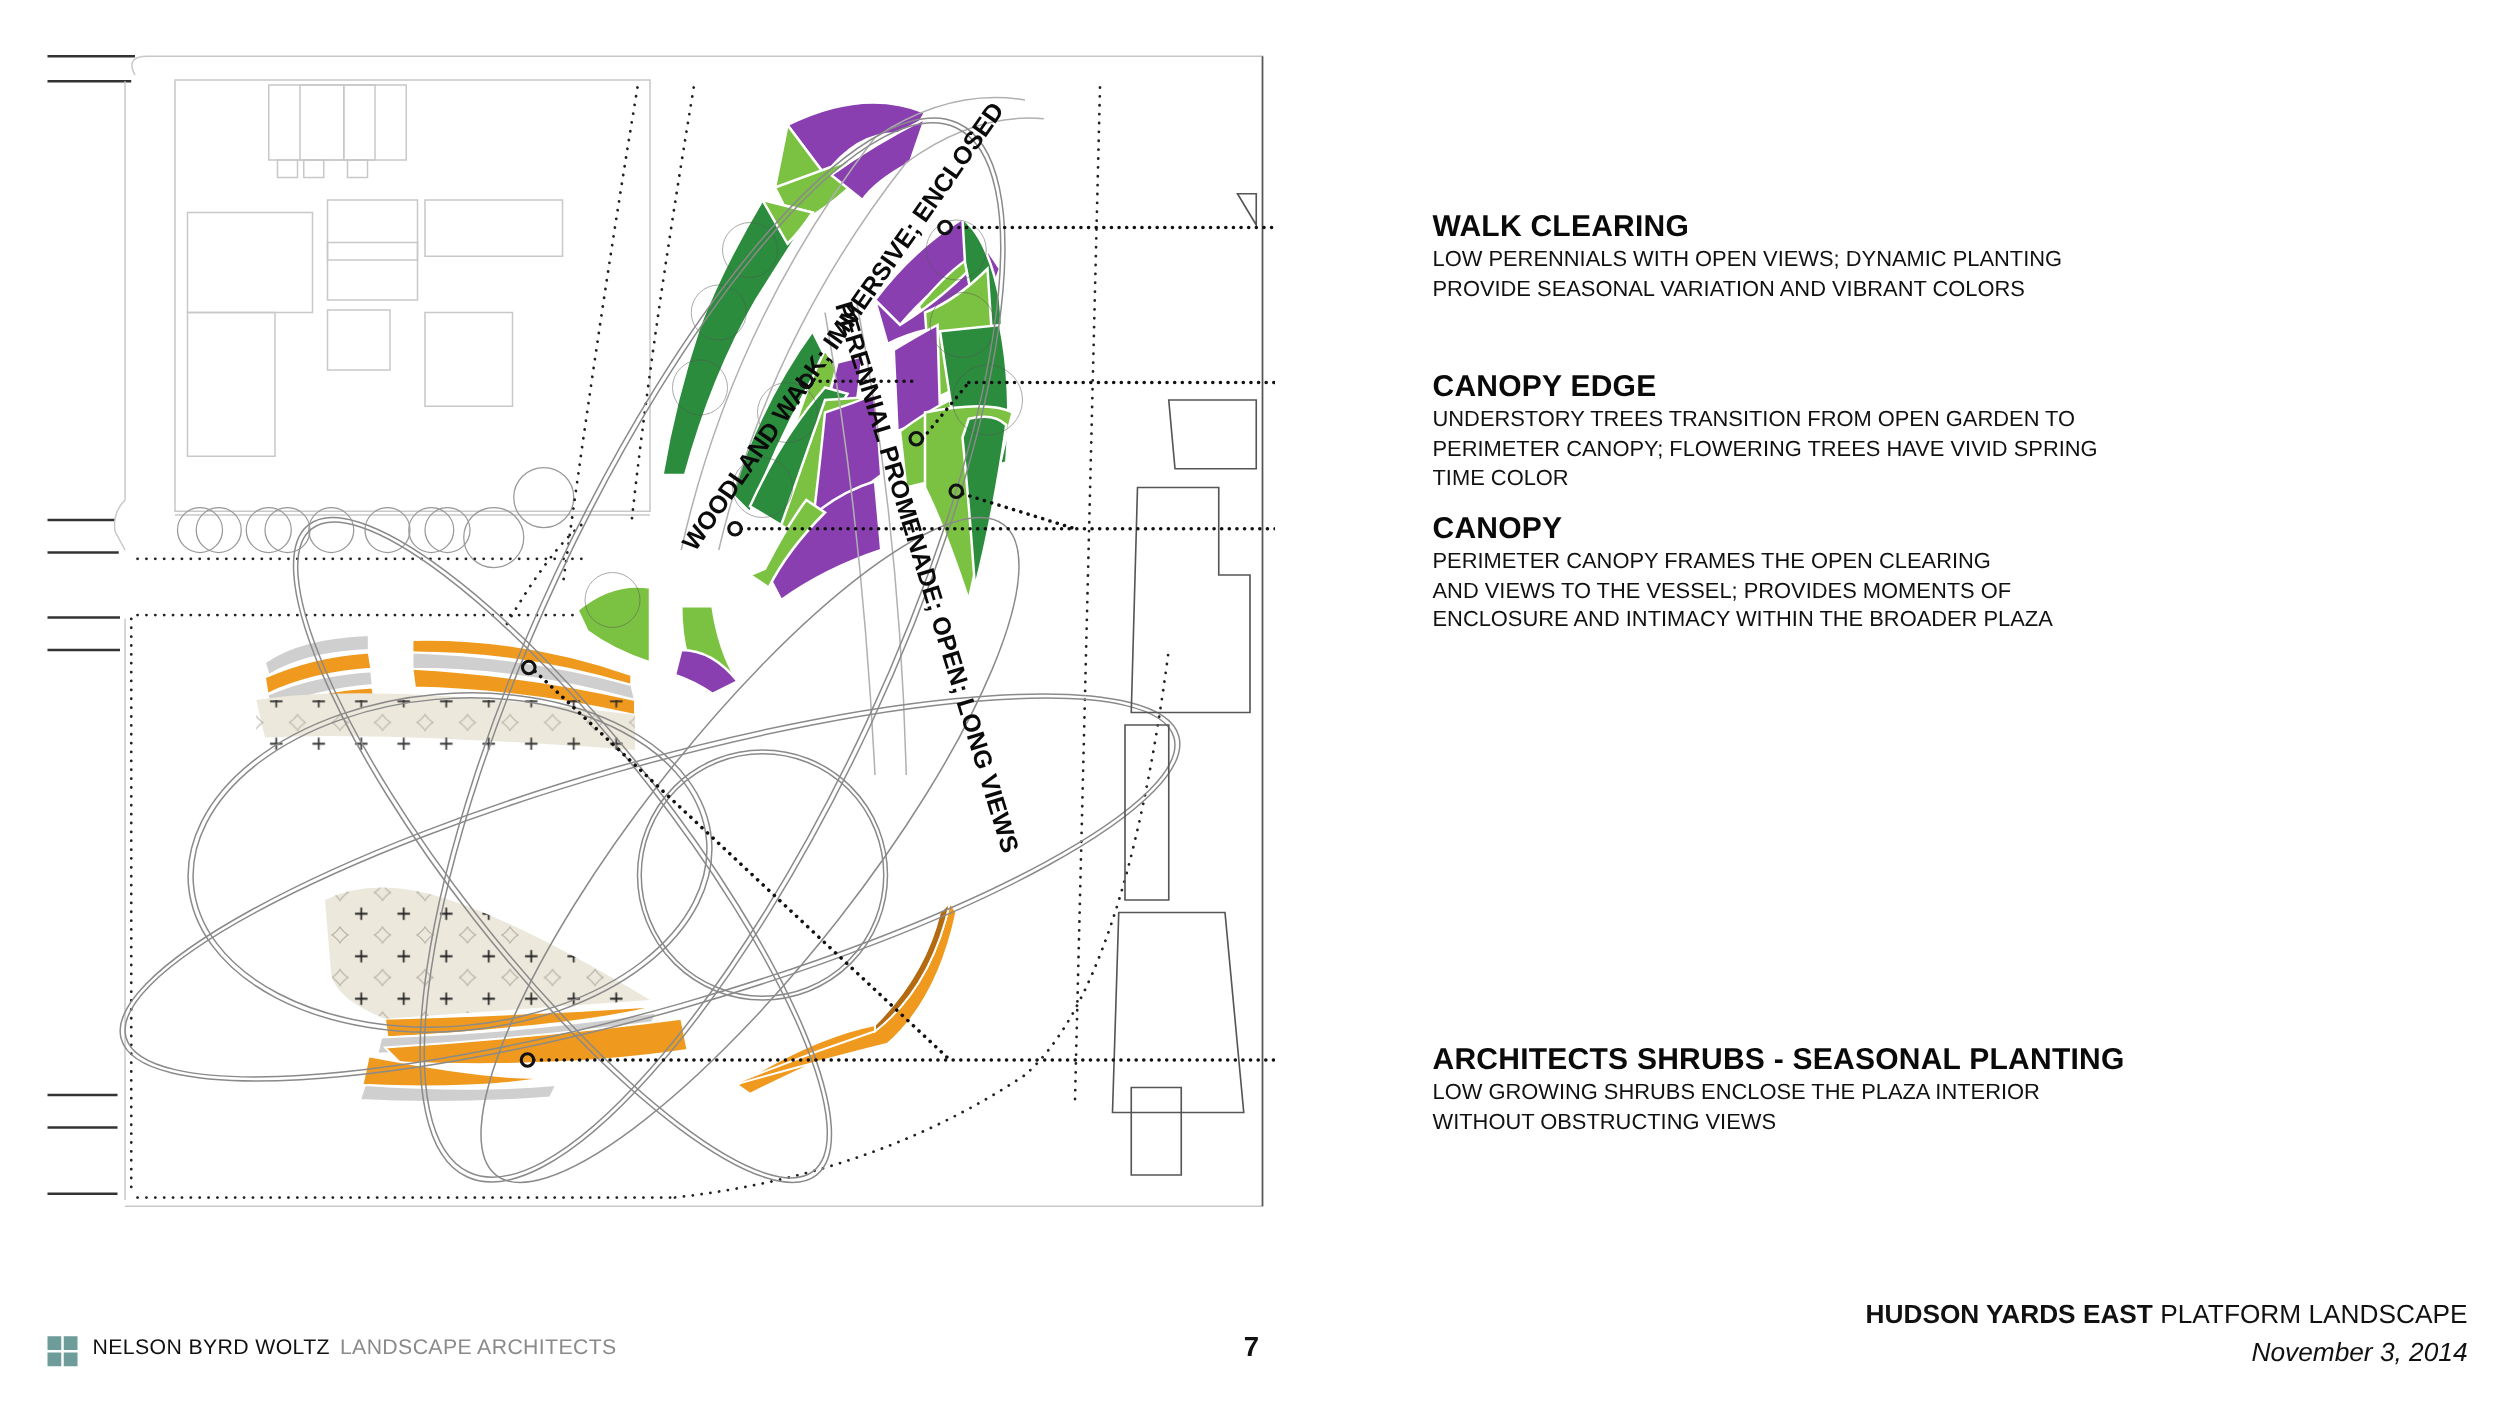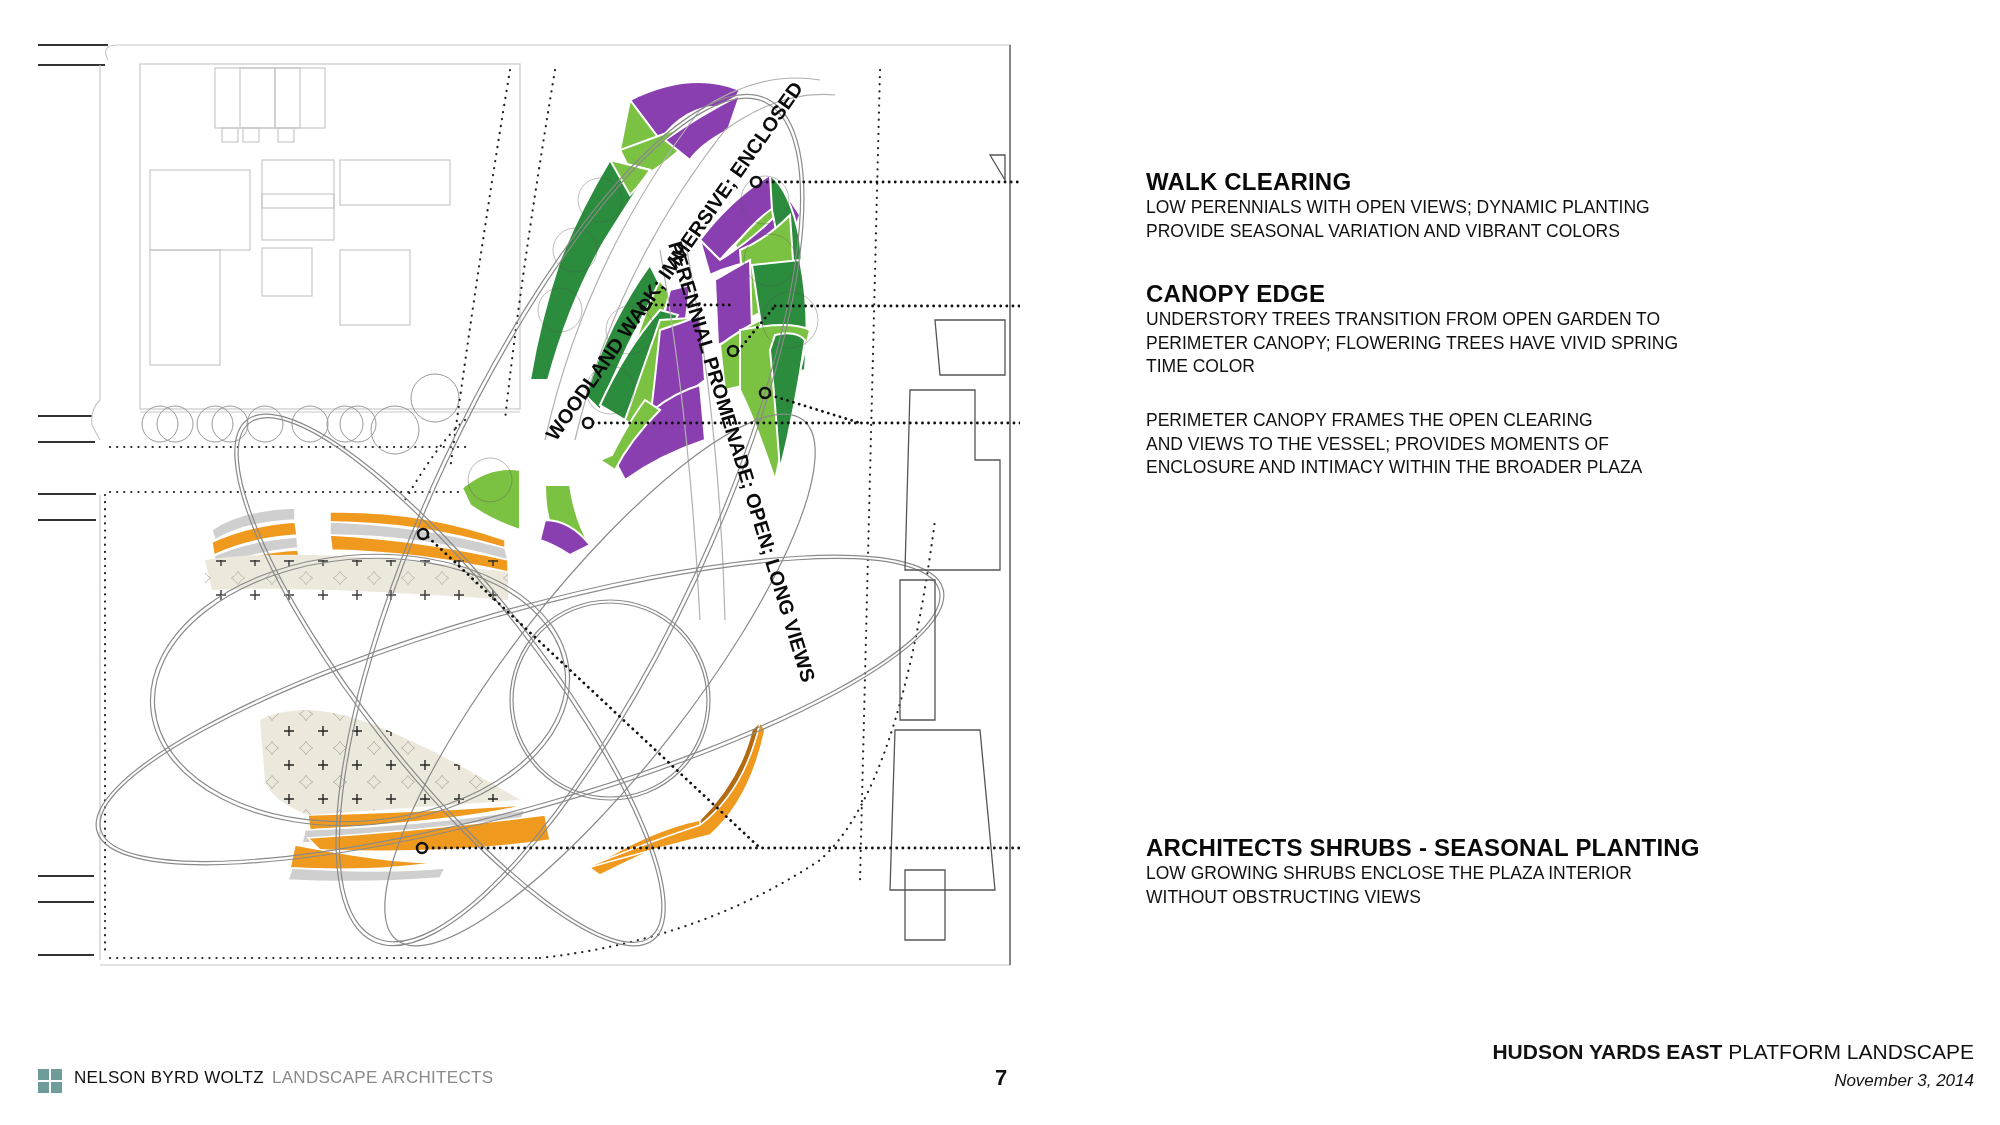--- a/index.html
+++ b/index.html
@@ -9,21 +9,21 @@
   .callout .title { font-weight: bold; font-size: 24px; line-height: 28px; letter-spacing: 0.2px; color: #0a0a0a; }
   .callout .desc { font-size: 17.5px; line-height: 23.5px; color: #111; text-transform: uppercase; }
   .footer-logo { position: absolute; left: 38px; top: 1069px; width: 24px; height: 24px; display: grid; grid-template-columns: 11px 11px; grid-template-rows: 11px 11px; gap: 2px; }
   .footer-logo span { background: #6d9c9a; display: block; }
   .firm { position: absolute; left: 74px; top: 1068px; font-size: 17px; letter-spacing: 0.3px; white-space: nowrap; }
   .firm .firm-name { color: #111; }
   .firm .firm-sub { color: #8a8a8a; margin-left: 8px; }
   .page-num { position: absolute; left: 995px; top: 1065px; font-weight: bold; font-size: 22px; }
   .project { position: absolute; right: 26px; top: 1040px; font-size: 21px; white-space: nowrap; }
   .project b { font-weight: bold; }
-  .date { position: absolute; right: 26px; top: 1071px; font-size: 17px; font-style: italic; white-space: nowrap; }
+  .date { position: absolute; right: 26px; top: 1071px; font-size: 21px; font-style: italic; white-space: nowrap; }
   .svgtext { font-family: "Liberation Sans", sans-serif; font-weight: bold; font-size: 20px; fill: #0a0a0a; }
 </style>
 </head>
 <body>
 
 <svg class="plan" viewBox="0 0 1020 980" xmlns="http://www.w3.org/2000/svg">
   <defs>
     <pattern id="trees" width="34" height="34" patternUnits="userSpaceOnUse">
       <circle cx="17" cy="17" r="20" fill="none" stroke="#b8b4a8" stroke-width="1"></circle>
       <path d="M12 17h10M17 12v10" stroke="#222" stroke-width="1.4"></path>
@@ -217,28 +217,29 @@
     <line x1="427" y1="848" x2="1140" y2="848"></line>
   </g>
 </svg>
 
 <div class="callout" style="top:168px">
   <div class="title">WALK CLEARING</div>
   <div class="desc">LOW PERENNIALS WITH OPEN VIEWS; DYNAMIC PLANTING</div>
   <div class="desc">PROVIDE SEASONAL VARIATION AND VIBRANT COLORS</div>
 </div>
 
-<div class="callout" style="top:280px">
+<div class="callout" style="top:296px">
   <div class="title">CANOPY EDGE</div>
   <div class="desc">UNDERSTORY TREES TRANSITION FROM OPEN GARDEN TO</div>
   <div class="desc">PERIMETER CANOPY; FLOWERING TREES HAVE VIVID SPRING</div>
   <div class="desc">TIME COLOR</div>
 </div>
 
 <div class="callout" style="top:409px">
+  <div class="title">CANOPY</div>
   <div class="desc">PERIMETER CANOPY FRAMES THE OPEN CLEARING</div>
   <div class="desc">AND VIEWS TO THE  VESSEL; PROVIDES MOMENTS OF</div>
   <div class="desc">ENCLOSURE AND INTIMACY WITHIN THE BROADER PLAZA</div>
 </div>
 
 <div class="callout" style="top:834px">
   <div class="title">ARCHITECTS SHRUBS - SEASONAL PLANTING</div>
   <div class="desc">LOW GROWING SHRUBS ENCLOSE THE PLAZA INTERIOR</div>
   <div class="desc">WITHOUT OBSTRUCTING VIEWS</div>
 </div>

